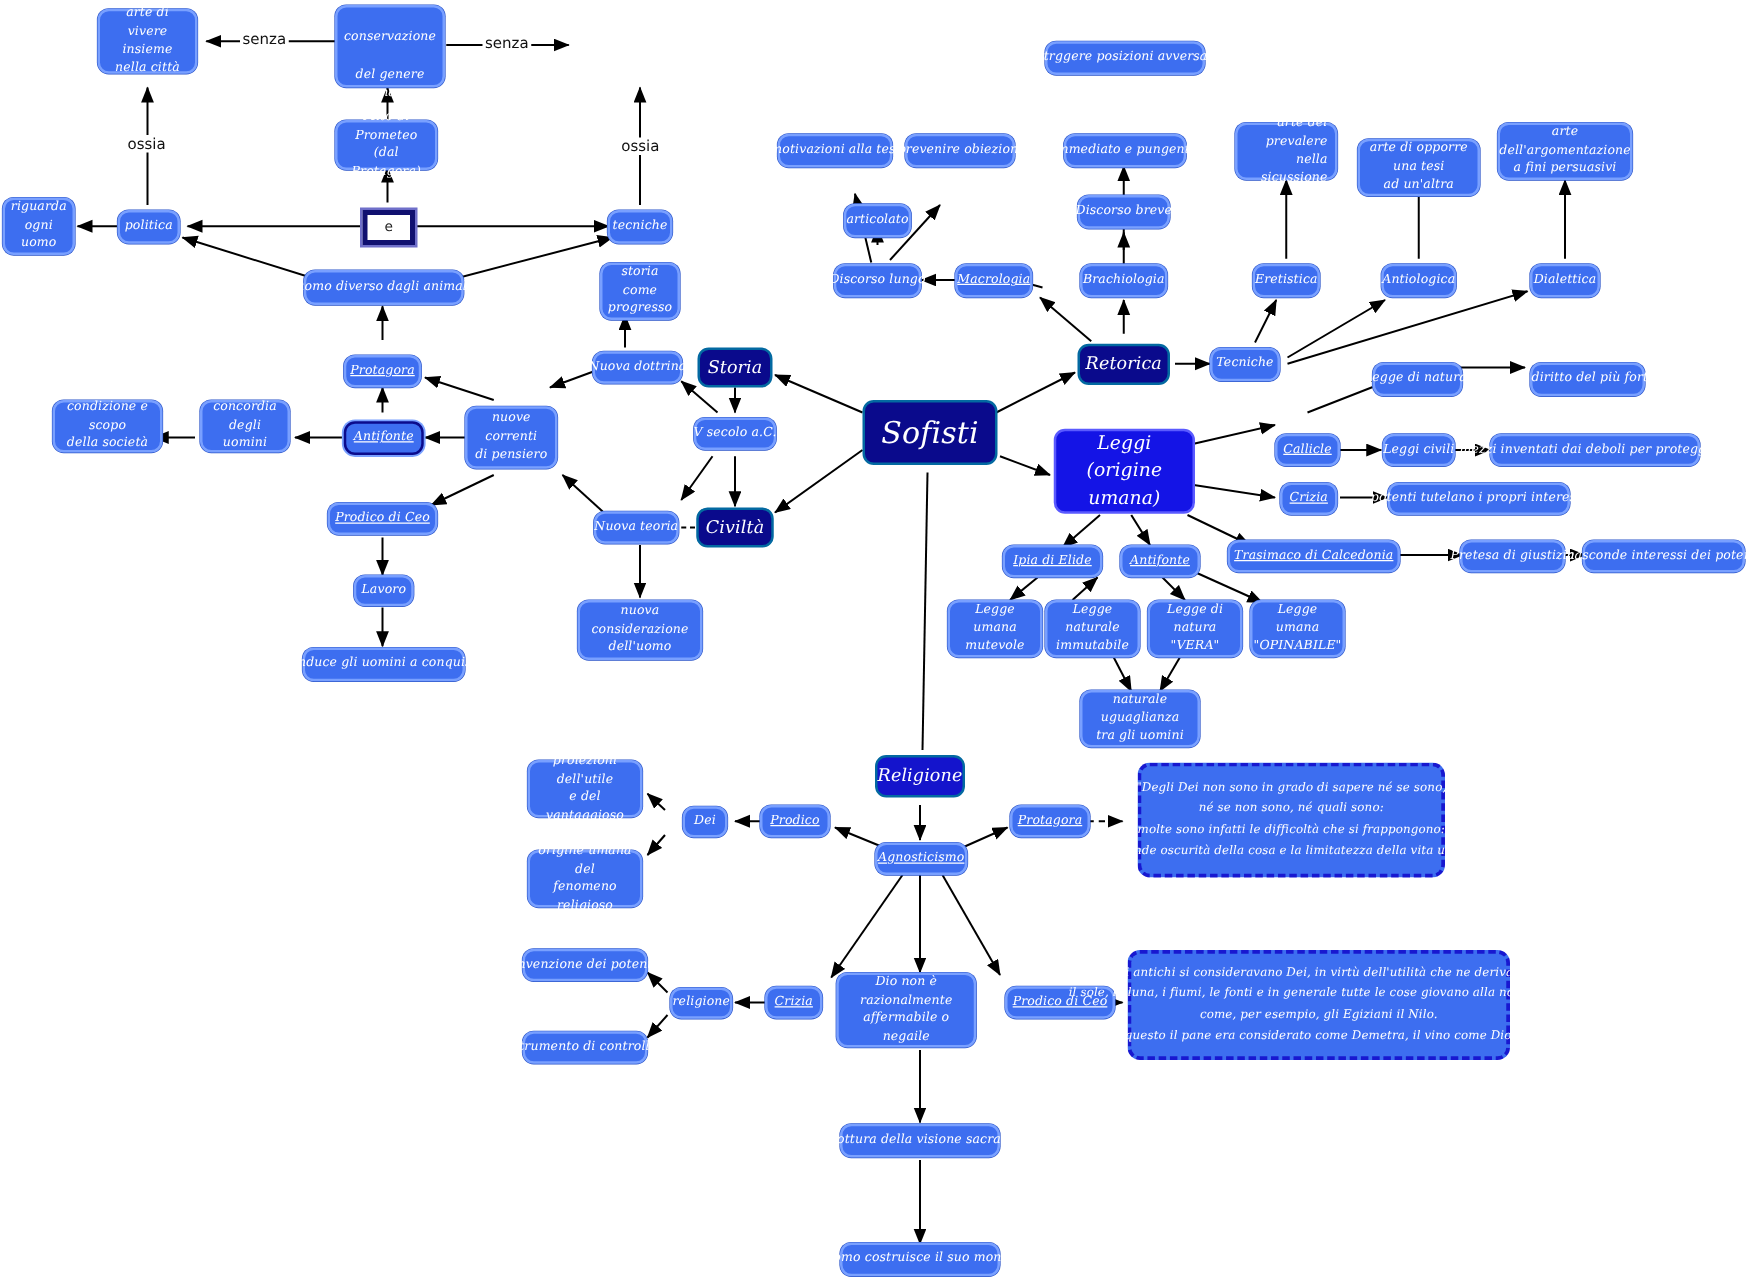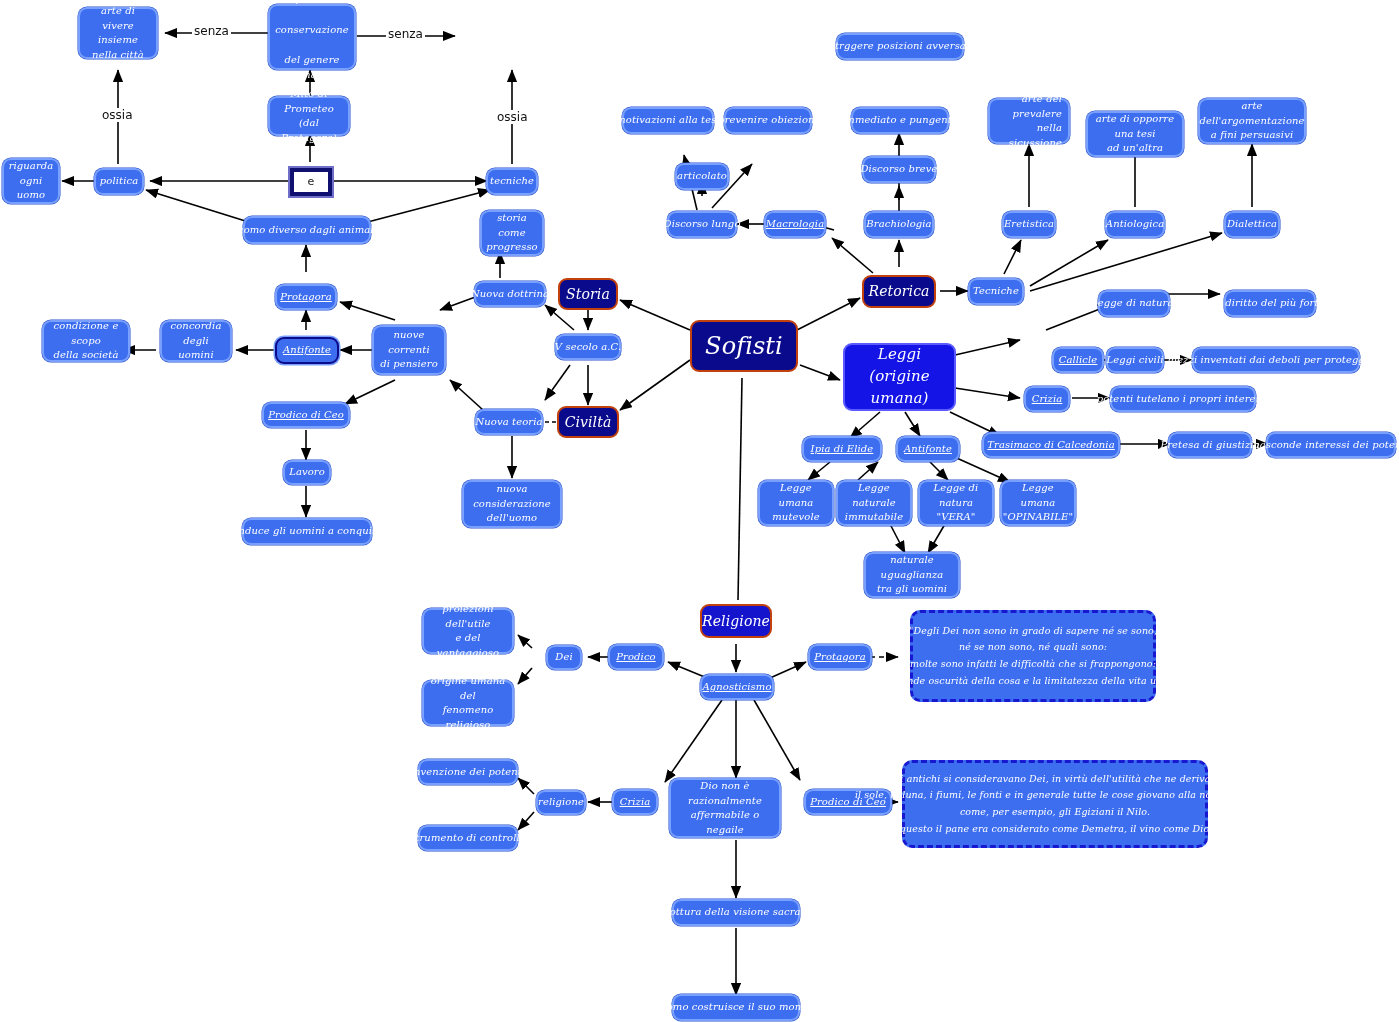--- a/index.html
+++ b/index.html
@@ -41,21 +41,21 @@
   
   .n-std {
     background: #3d6ef0;
     border: 2px solid #79a0ff;
     box-shadow: 0 0 0 0.5px #2a54c9;
     font-size: 10px;
   }
   
   .n-dark {
     background: #0a0a8c;
-    border: 2px solid #c2410c;
+    border: 2px solid #0369a1;
     color: #ffffff;
   }
   
   .n-bright {
     background: #1414e6;
     border: 2px solid #5a5aff;
   }
   
   .n-e {
     background: #ffffff;
@@ -358,21 +358,21 @@
   <div class="node n-bright wrap" style="left:843px;top:343px;width:113px;height:68px;font-size:15px;">
     <span>Leggi</span>
       <span>(origine umana)</span>
   </div>
   <div class="node n-std" style="left:1098px;top:290px;width:72px;height:27px;">
     <span>legge di natura</span>
   </div>
   <div class="node n-std" style="left:1224px;top:290px;width:92px;height:27px;">
     <span>il diritto del più forte</span>
   </div>
-  <div class="node n-std" style="left:1020px;top:347px;width:52px;height:26px;margin-left:32px;">
+  <div class="node n-std" style="left:1020px;top:347px;width:52px;height:26px;">
     <span class="u">Callicle</span>
   </div>
   <div class="node n-std" style="left:1106px;top:347px;width:58px;height:26px;">
     <span>Leggi civili</span>
   </div>
   <div class="node n-std" style="left:1192px;top:347px;width:168px;height:26px;">
     <span>mezzi inventati dai deboli per proteggersi</span>
   </div>
   <div class="node n-std" style="left:1024px;top:386px;width:46px;height:26px;">
     <span class="u">Crizia</span>

